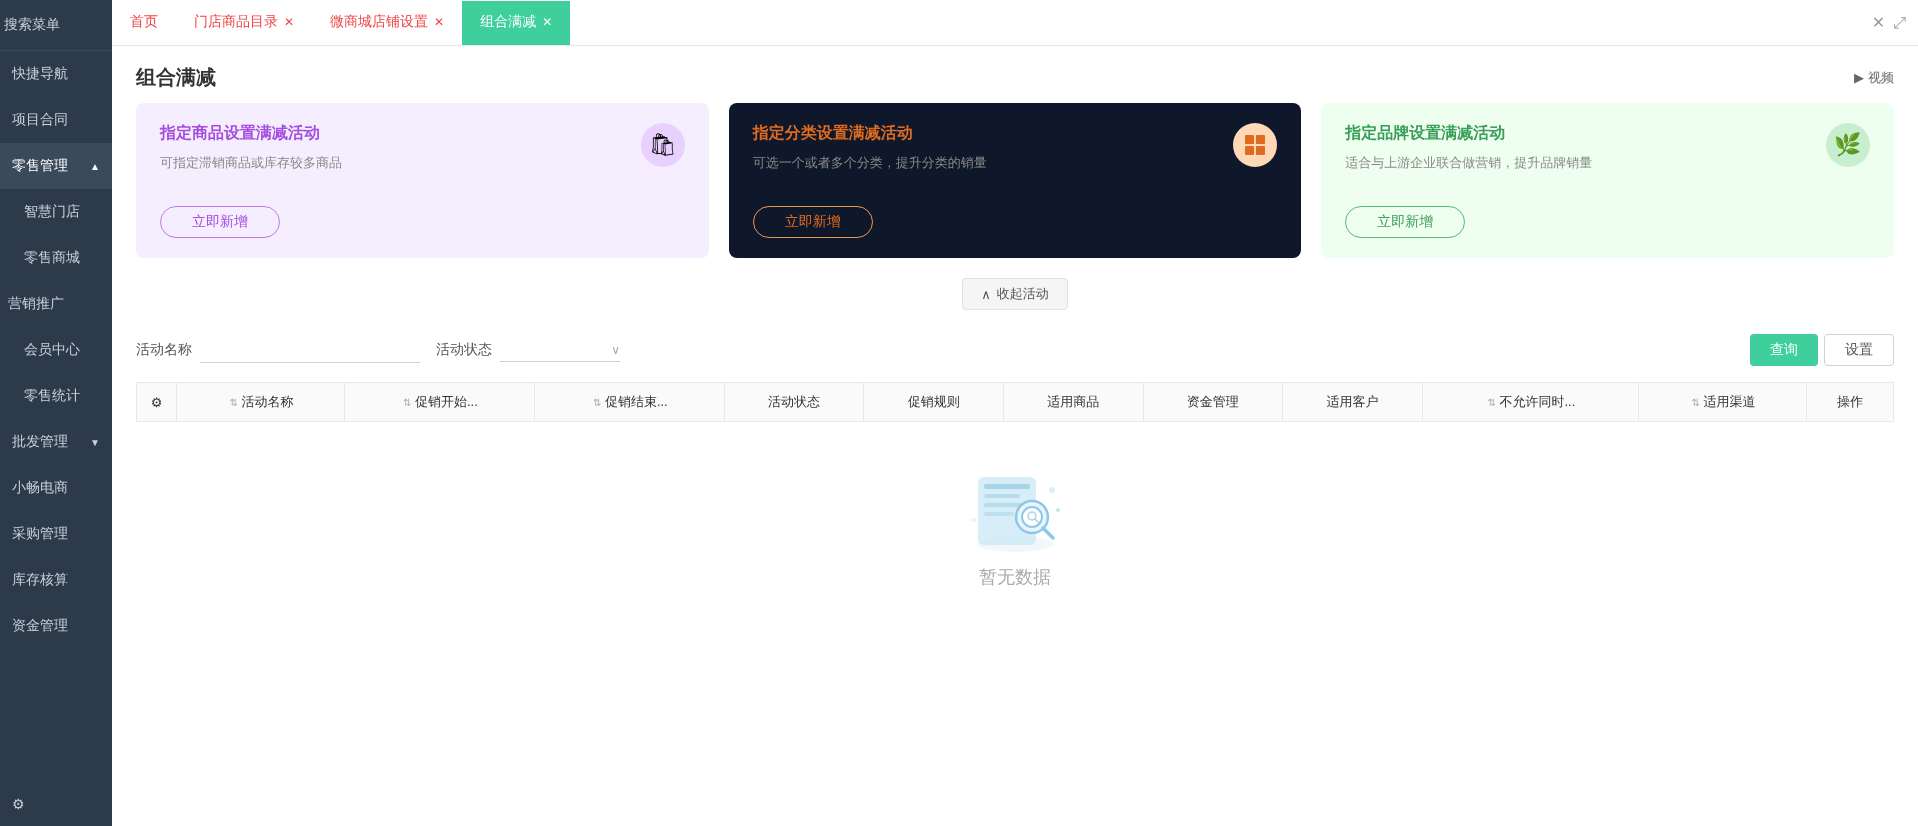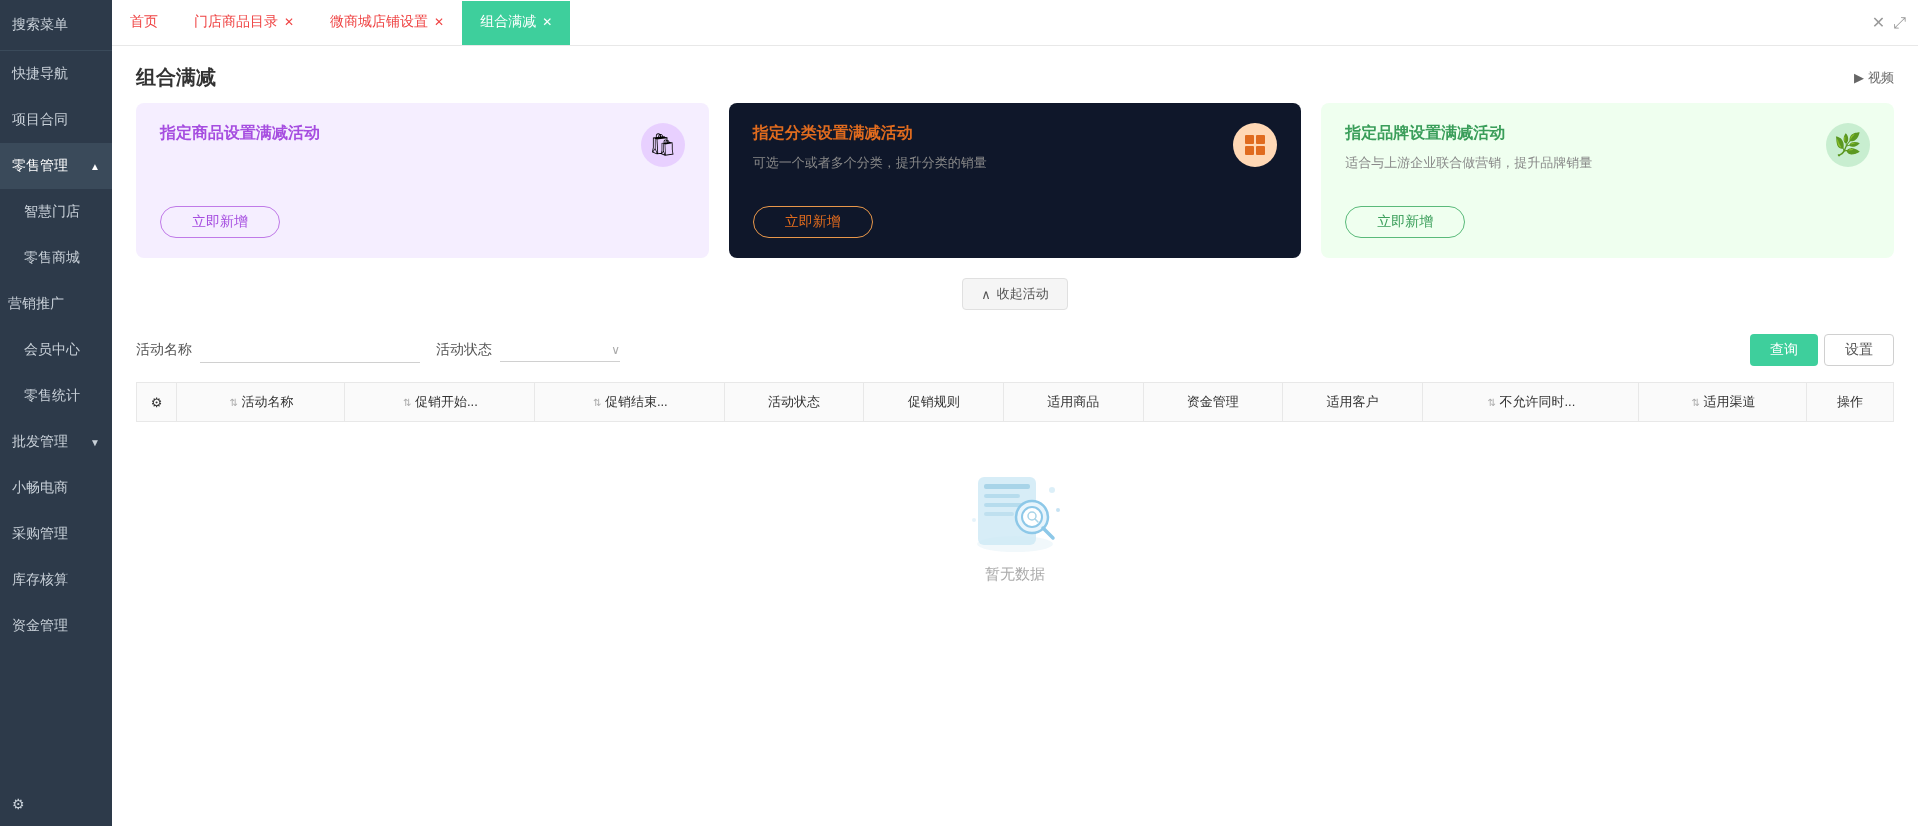--- a/index.html
+++ b/index.html
@@ -9,21 +9,21 @@
     .sidebar {
       width: 112px;
       background: #2d3a4a;
       color: #c8d0d8;
       display: flex;
       flex-direction: column;
       flex-shrink: 0;
       height: 100%;
     }
     .sidebar-search {
-      padding: 16px 12px;
+      padding: 16px 4px;
       font-size: 14px;
       color: #c8d0d8;
       cursor: pointer;
       border-bottom: 1px solid #3a4a5a;
     }
     .sidebar-item {
       padding: 14px 12px;
       font-size: 14px;
       color: #c8d0d8;
       cursor: pointer;
@@ -306,21 +306,21 @@
       margin-left: 2px;
     }
 
     
     .empty-state {
       text-align: center;
       padding: 40px 0 20px 0;
     }
     .empty-text {
       color: #aaa;
-      font-size: 15px;
+      font-size: 18px;
     }
 
     
     .empty-svg-container {
       display: flex;
       justify-content: center;
       align-items: center;
       margin-bottom: 8px;
     }
   </style>
@@ -409,20 +409,21 @@
         <span>▶</span>
         <span>视频</span>
       </div>
     </div>
 
     <div class="cards-section">
 
       <div class="card card-purple">
         <div class="card-icon">🛍</div>
         <div class="card-title">指定商品设置满减活动</div>
+        <div class="card-desc">可指定滞销商品或库存较多商品</div>
         <button class="card-btn">立即新增</button>
       </div>
 
       <div class="card card-orange">
         <div class="card-icon" style="background:#ffd8b5;">
           <svg width="24" height="24" viewBox="0 0 24 24" fill="#e06b1e">
             <rect x="2" y="2" width="9" height="9" rx="1"></rect>
             <rect x="13" y="2" width="9" height="9" rx="1"></rect>
             <rect x="2" y="13" width="9" height="9" rx="1"></rect>
             <rect x="13" y="13" width="9" height="9" rx="1"></rect>

